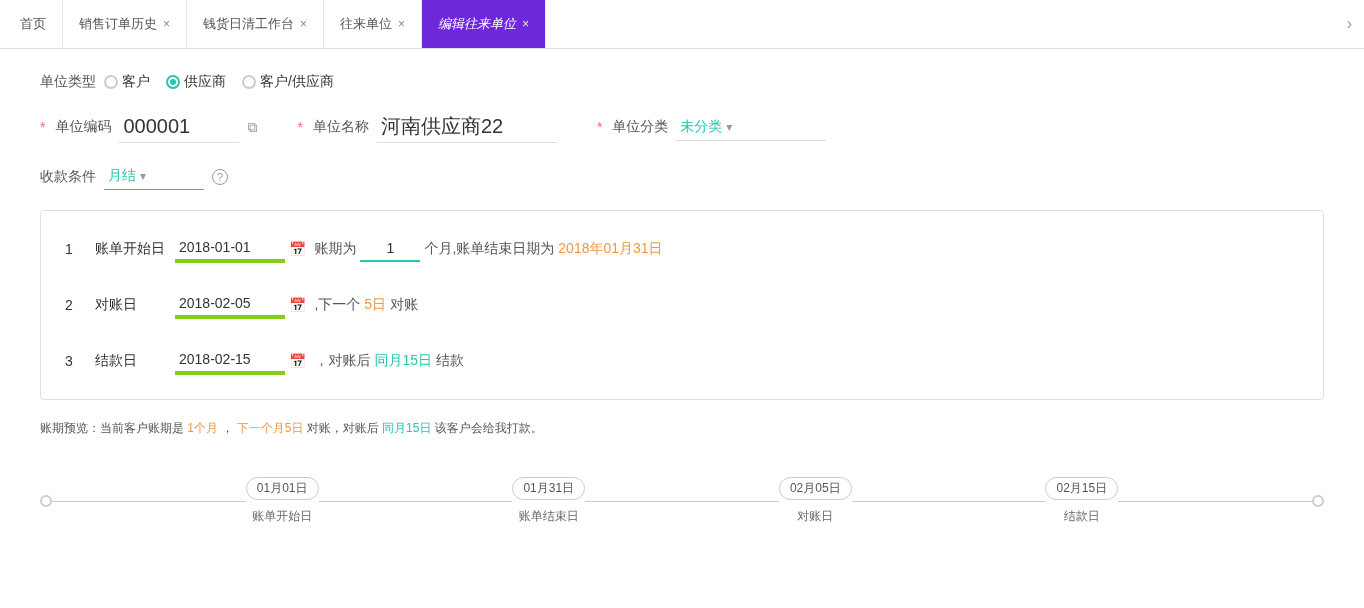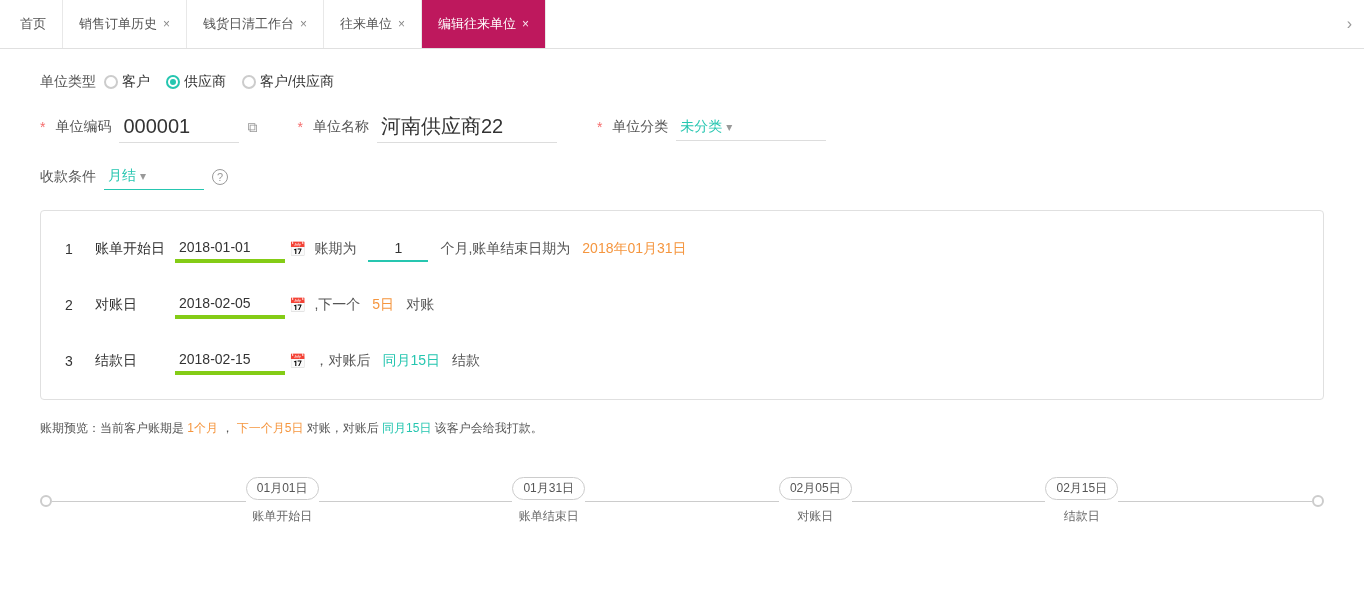--- a/index.html
+++ b/index.html
@@ -21,22 +21,23 @@
       height: 100%;
       cursor: pointer;
       font-size: 13px;
       color: #555;
       border-right: 1px solid #e8e8e8;
       white-space: nowrap;
       gap: 6px;
     }
     .tab-item:first-child { padding-left: 20px; }
     .tab-item.active {
-      background: #be185d;
+      background: #6d28d9;
       color: #fff;
+      font-style: italic;
     }
     .tab-close {
       font-size: 12px;
       color: inherit;
       opacity: 0.7;
       cursor: pointer;
     }
     .tab-item.active .tab-close { color: #fff; opacity: 0.9; }
     .tab-more {
       margin-left: auto;
@@ -198,21 +199,21 @@
       color: #26c6b0;
       font-size: 14px;
       margin-left: 4px;
       cursor: pointer;
     }
     .period-suffix {
       margin-left: 8px;
       color: #555;
       display: flex;
       align-items: center;
-      gap: 12px;
+      gap: 4px;
     }
     .period-input-num {
       border: none;
       border-bottom: 2px solid #26c6b0;
       outline: none;
       width: 60px;
       padding: 4px 4px;
       font-size: 14px;
       color: #333;
       text-align: center;

